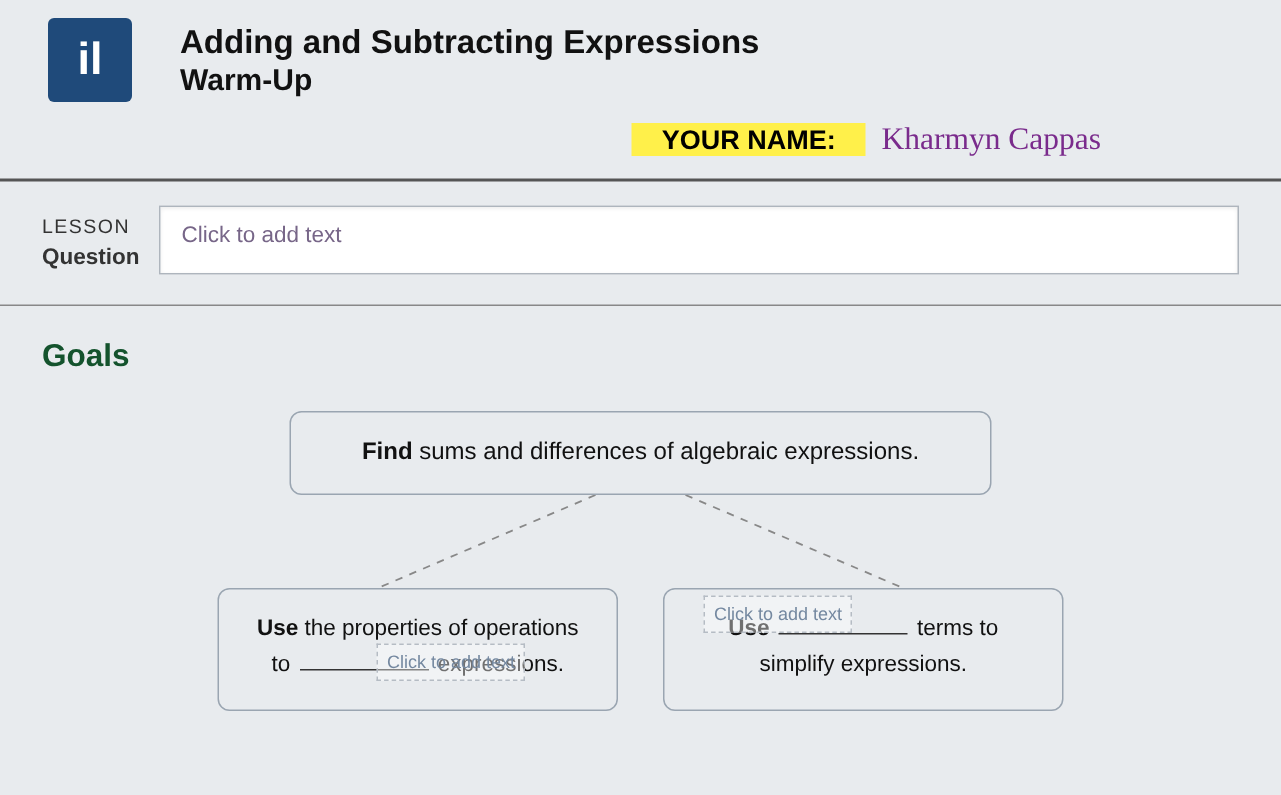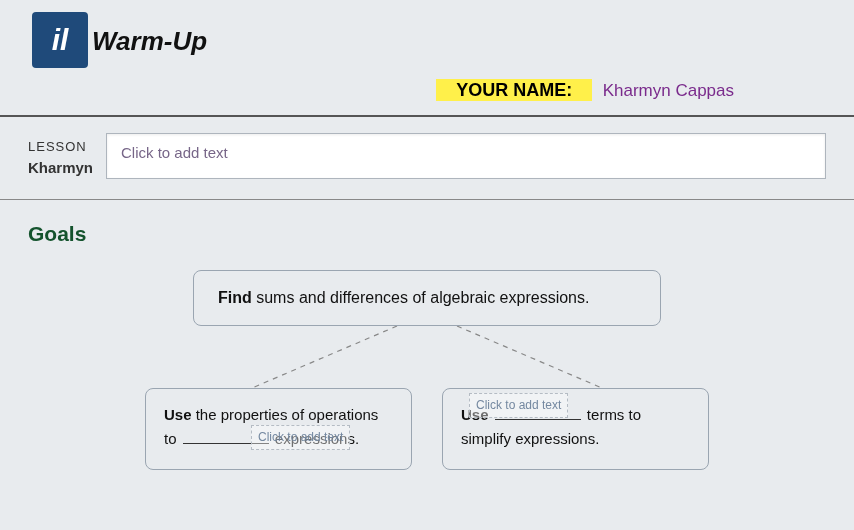--- a/index.html
+++ b/index.html
@@ -8,22 +8,21 @@
       height: 530px;
       background: #e8ebee;
       font-family: Arial, Helvetica, sans-serif;
       overflow: hidden;
       position: relative;
     }
     .header {
       display: flex;
       align-items: center;
       padding: 12px 20px 8px 32px;
-      gap: 4px;
-      font-style: italic;
+      gap: 32px;
     }
     .logo {
       width: 56px;
       height: 56px;
       background: #1f4a7a;
       color: #fff;
       display: flex;
       align-items: center;
       justify-content: center;
       font-size: 30px;
@@ -31,39 +30,40 @@
       border-radius: 4px;
       flex-shrink: 0;
     }
     .title-block { flex: 1; }
     .lesson-title {
       font-size: 22px;
       font-weight: bold;
       color: #111;
     }
     .lesson-sub {
-      font-size: 26px;
+      font-size: 20px;
       font-weight: bold;
       color: #111;
       margin-top: 2px;
     }
     .name-row {
       text-align: right;
       padding: 4px 120px 8px 0;
     }
     .name-label {
       background: #fff04a;
       font-weight: bold;
       font-size: 18px;
       padding: 1px 20px;
     }
     .name-value {
       color: #7a2b8c;
-      font-size: 17px;
+      font-size: 21px;
       margin-left: 6px;
+      font-family: Liberation Serif, serif;
     }
     .divider {
       border: none;
       border-top: 2px solid #555;
       margin: 6px 0 0 0;
     }
     .question-row {
       display: flex;
       align-items: stretch;
       padding: 16px 28px 20px 28px;
@@ -92,21 +92,21 @@
       font-size: 21px;
       font-weight: bold;
       color: #14532d;
       margin-bottom: 24px;
     }
     .goal-box {
       border: 1px solid #9aa5b1;
       border-radius: 8px;
       background: #e8ebee;
       padding: 18px 24px;
-      text-align: left;
+      text-align: center;
       font-size: 16px;
       color: #111;
       position: relative;
     }
     .goal-box .lead { font-weight: bold; }
     .top-box {
       width: 468px;
       margin: 0 auto 0 auto;
     }
     .connector-wrap {
@@ -153,35 +153,36 @@
     .ph2 { left: 26px; top: 4px; }
   </style>
 </head>
 <body>
 
 <div class="header">
   <div class="logo">
     <span>il</span>
   </div>
   <div class="title-block">
+    <div class="lesson-title">Adding and Subtracting Expressions</div>
     <div class="lesson-sub">Warm-Up</div>
   </div>
 </div>
 
 <div class="name-row">
   <span class="name-label">YOUR NAME:</span>
   <span class="name-value">Kharmyn Cappas</span>
 </div>
 
 <hr class="divider">
 
 <div class="question-row">
   <div class="question-label">
     <div class="l1">LESSON</div>
-    <div class="l2">Kharmyn</div>
+    <div class="l2">Question</div>
   </div>
   <div class="question-input">
     <span class="placeholder">Click to add text</span>
   </div>
 </div>
 
 <div class="goals-section">
   <div class="goals-heading">Goals</div>
 
   <div class="goal-box top-box">

